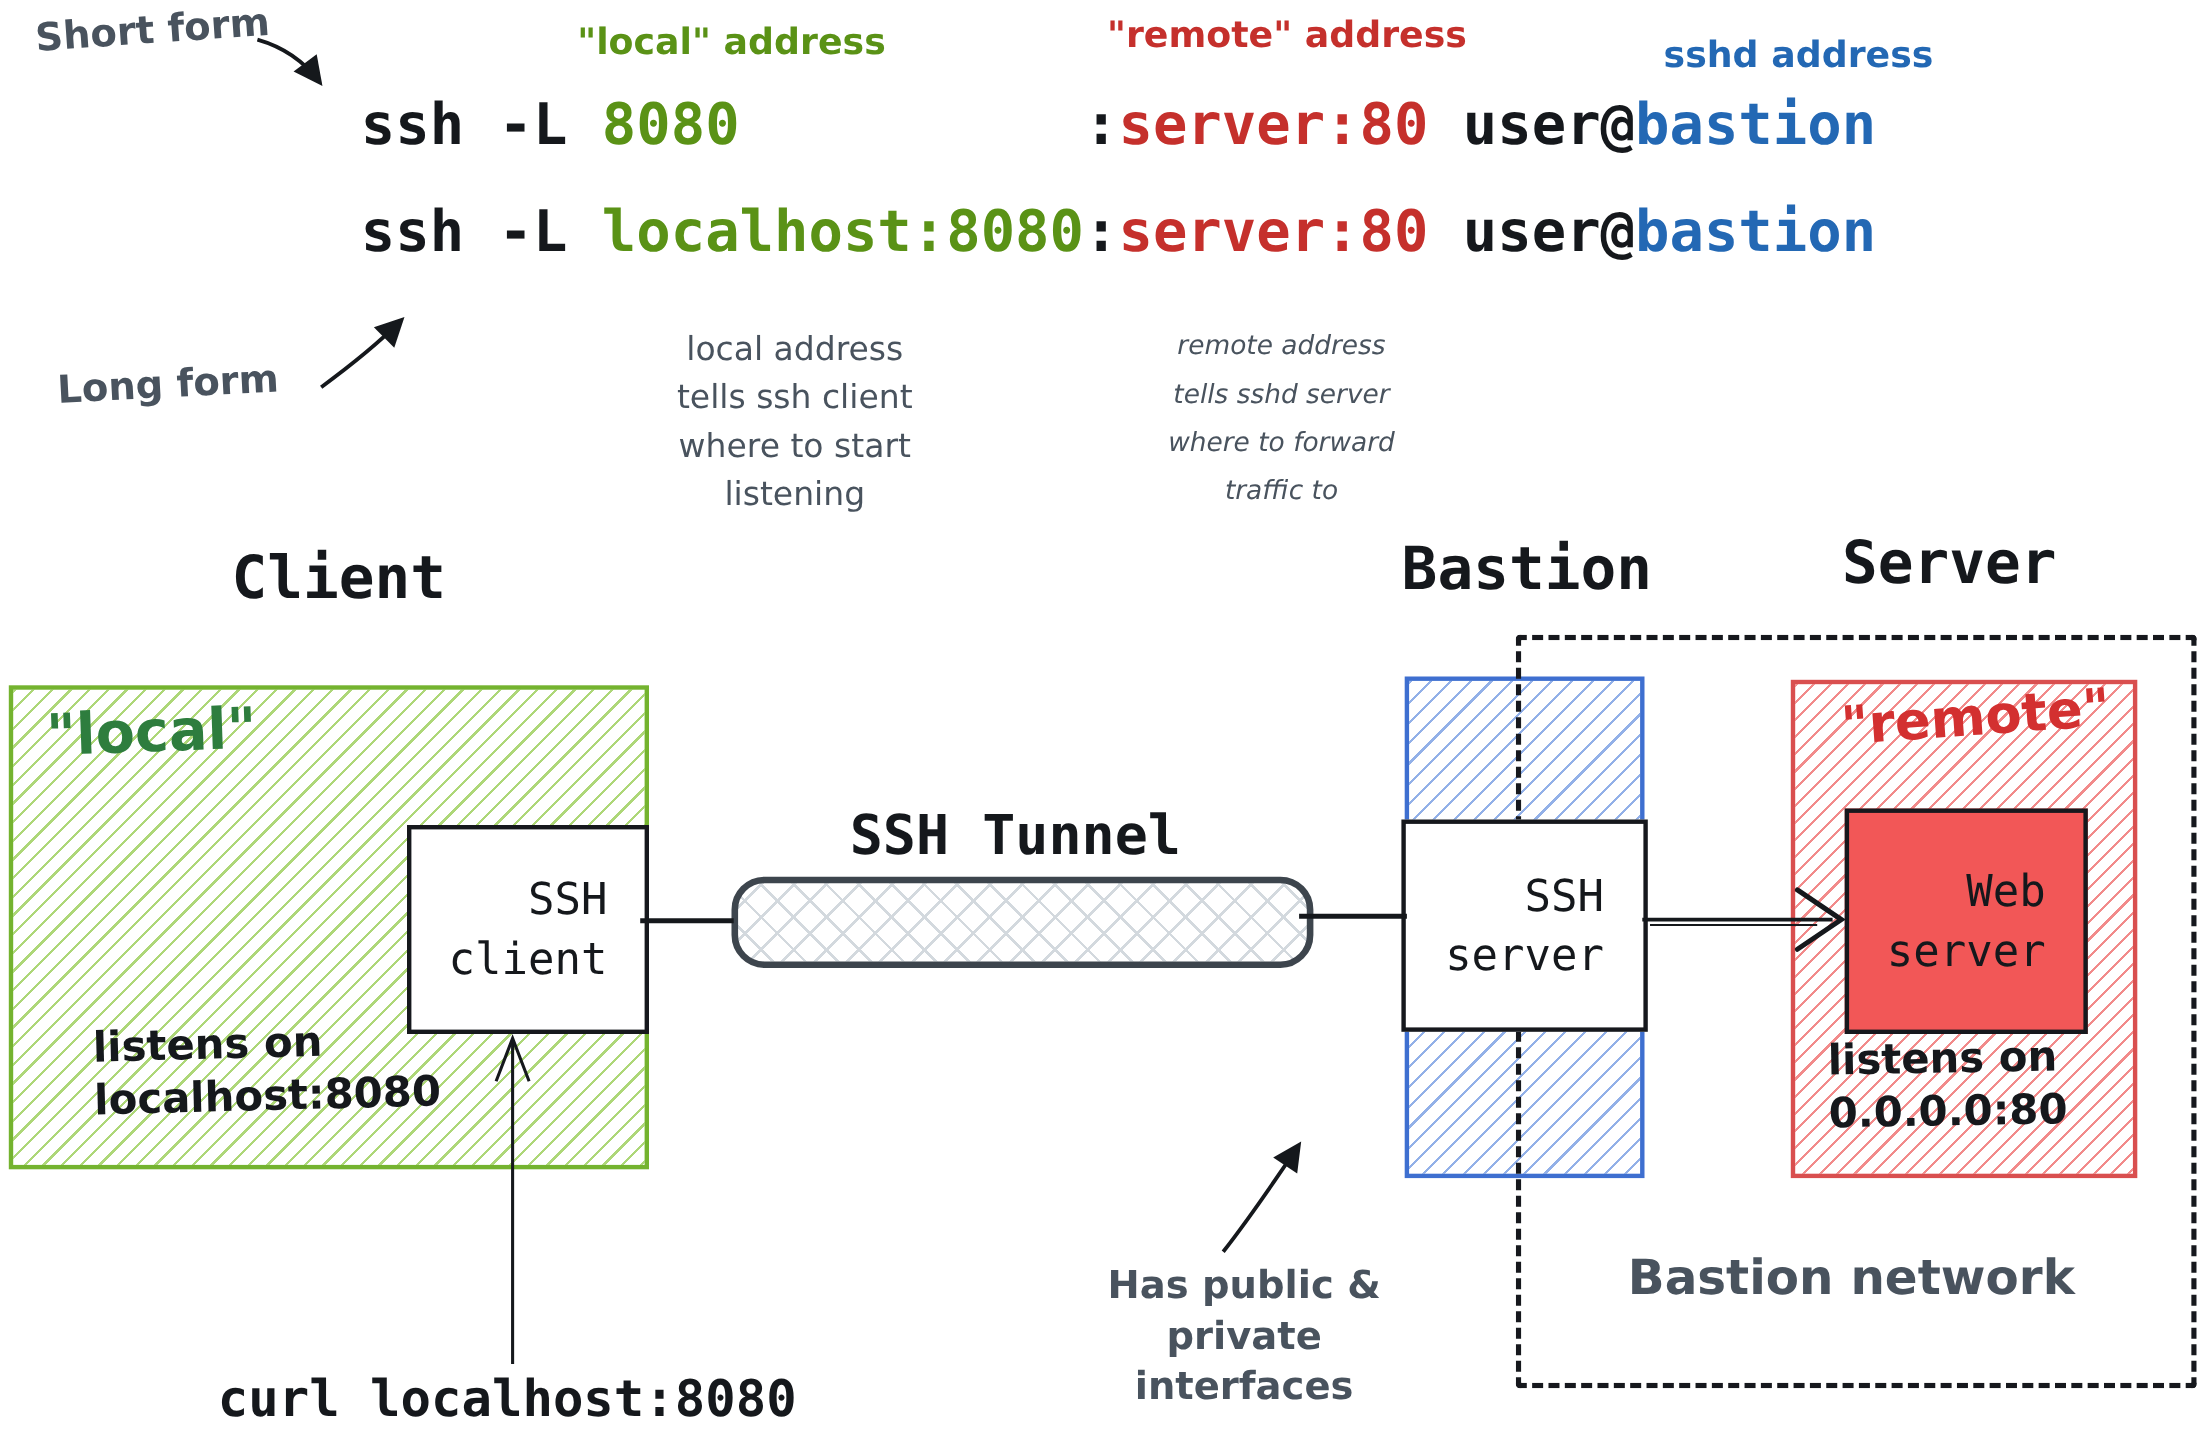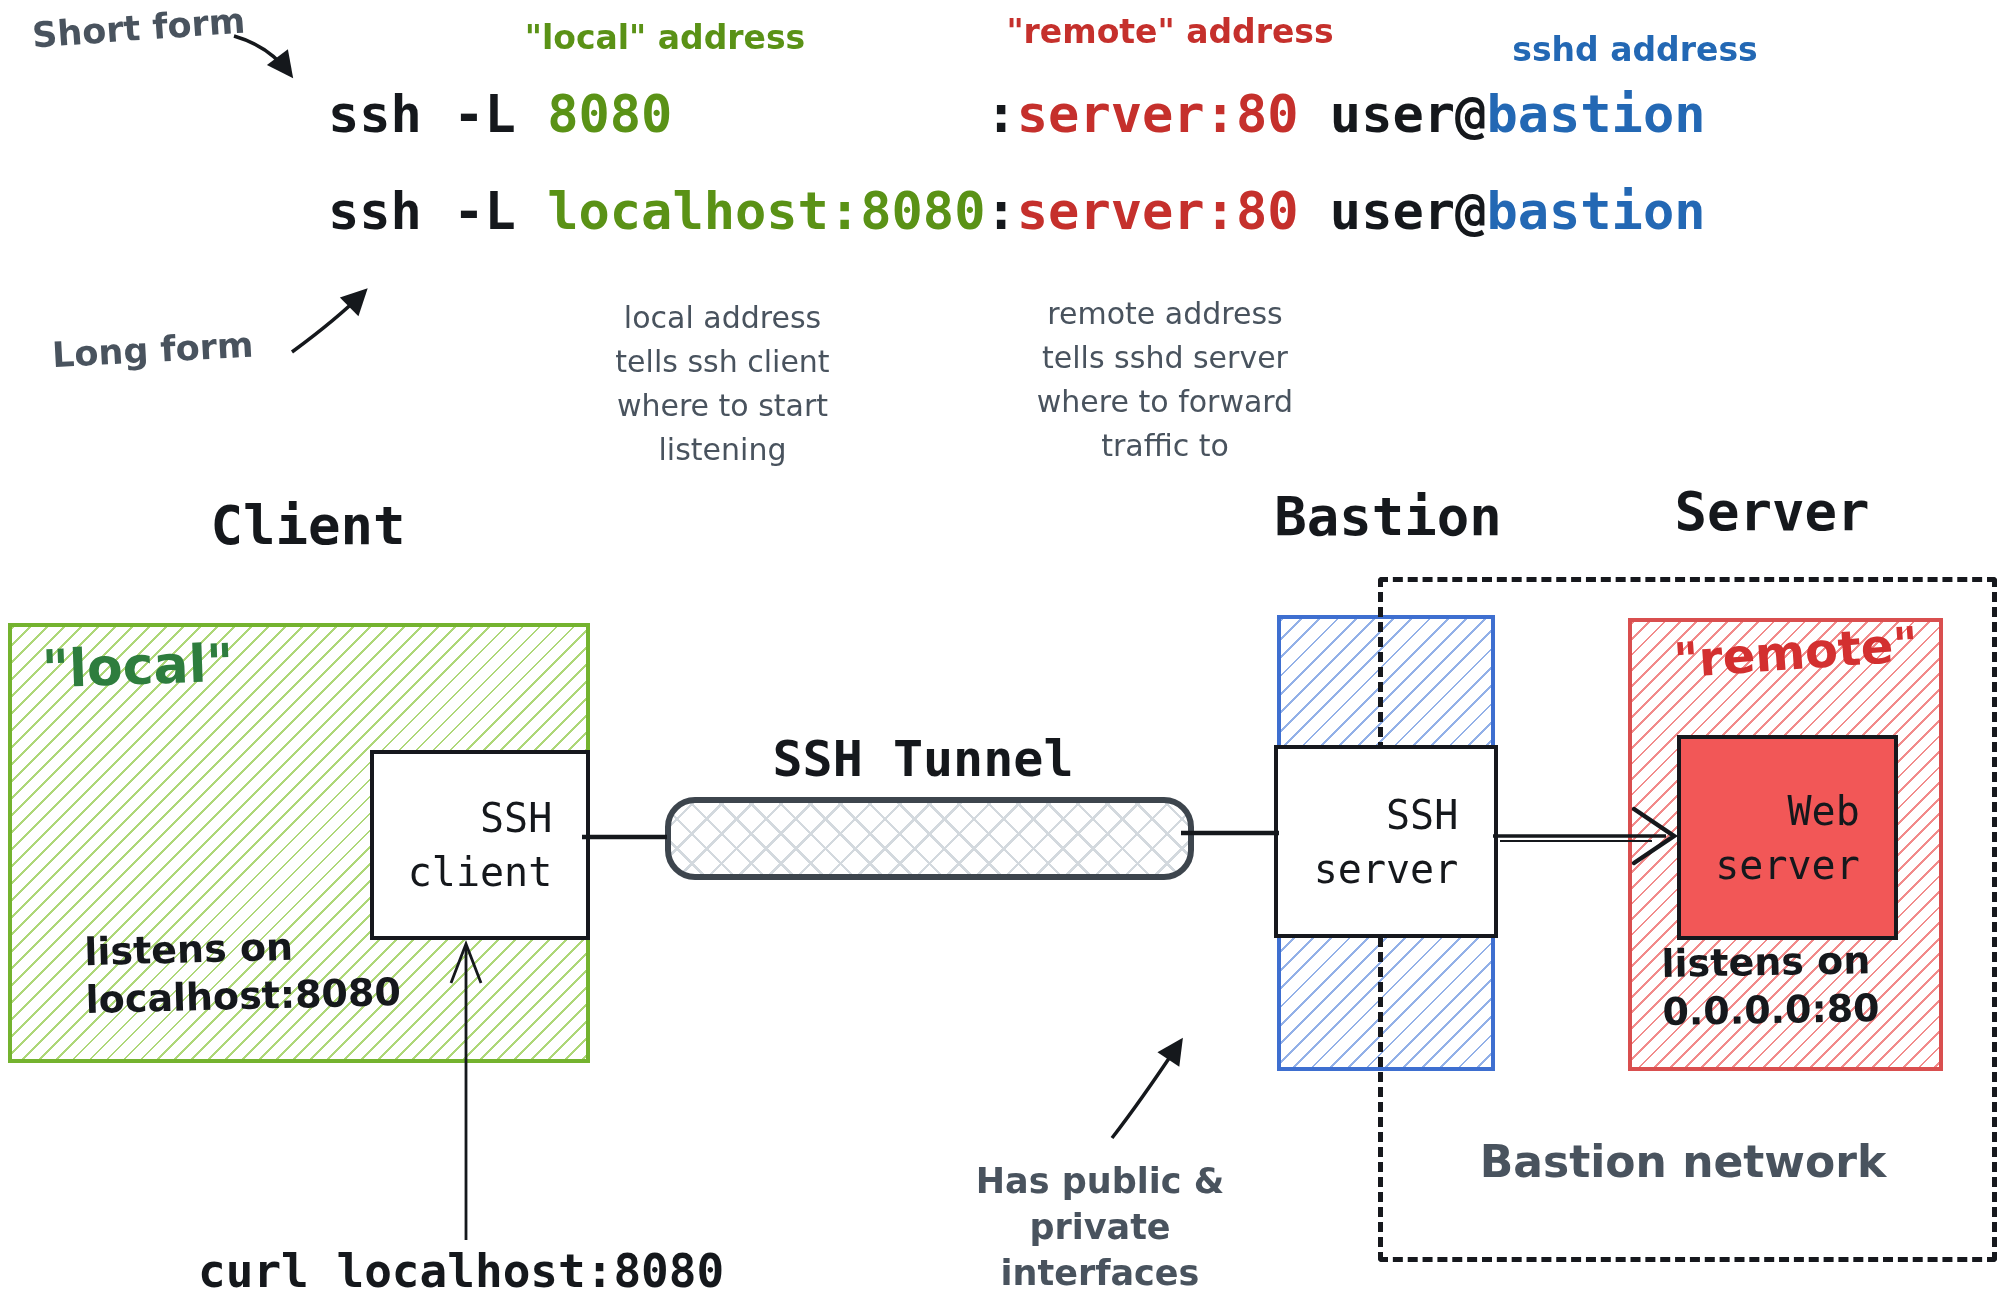--- a/index.html
+++ b/index.html
@@ -15,21 +15,21 @@
 
   
   #short-form{left:32px;top:8px;font-size:35px;font-weight:600;transform:rotate(-4deg);}
   #long-form{left:52px;top:330px;font-size:35px;font-weight:600;transform:rotate(-3deg);}
   #hdr-local{left:490px;top:18px;width:350px;font-size:33px;font-weight:600;color:#5a9216;}
   #hdr-remote{left:995px;top:12px;width:350px;font-size:33px;font-weight:600;color:#c5302c;}
   #hdr-sshd{left:1490px;top:30px;width:290px;font-size:33px;font-weight:600;color:#2368b4;}
   #cmd1{left:328px;top:84px;font-size:52px;font-weight:bold;}
   #cmd2{left:328px;top:181px;font-size:52px;font-weight:bold;}
   #expl-local{left:550px;top:296px;width:345px;font-size:30px;line-height:44px;}
-  #expl-remote{left:985px;top:292px;width:360px;font-size:30px;line-height:44px;}
+  #expl-remote{left:985px;top:292px;width:360px;font-size:24px;line-height:44px;font-style:italic;}
 
   
   .sect-title{font-size:54px;font-weight:bold;width:320px;text-align:center;}
   #title-client{left:148px;top:494px;}
   #title-bastion{left:1228px;top:485px;}
   #title-server{left:1612px;top:480px;}
   #tunnel-title{left:748px;top:701px;width:350px;font-size:50px;font-weight:bold;text-align:center;margin-top:29px;}
 
   
   #green-box{left:8px;top:623px;width:574px;height:432px;border:4px solid #74b32f;
@@ -61,21 +61,21 @@
   
   #local-label{left:42px;top:636px;font-size:52px;font-weight:bold;color:#2e7d3e;
     transform:rotate(-2deg);z-index:4;}
   #remote-label{left:1662px;top:624px;width:268px;font-size:48px;font-weight:bold;color:#d33030;
     transform:rotate(-4deg);text-align:center;z-index:4;}
   #listens-client{left:85px;top:924px;font-size:38px;font-weight:600;line-height:48px;
     transform:rotate(-1.5deg);z-index:4;}
   #listens-web{left:1662px;top:938px;font-size:38px;font-weight:600;line-height:48px;
     transform:rotate(-1deg);z-index:4;}
   #private-label{left:1398px;top:1136px;width:570px;font-size:44px;font-weight:600;z-index:4;}
-  #has-public-label{left:910px;top:1146px;width:380px;font-size:35px;font-weight:600;line-height:46px;z-index:4;margin-top:12px;}
+  #has-public-label{left:941px;top:1146px;width:380px;font-size:35px;font-weight:600;line-height:46px;z-index:4;}
   #curl-label{left:198px;top:1244px;font-size:46px;font-weight:bold;z-index:4;}
 
   #arrow-layer{left:0;top:0;width:2000px;height:1304px;z-index:6;pointer-events:none;}
 </style>
 </head>
 <body>
 
 <div id="canvas">
 
   <div class="abs hand gray" id="short-form">Short form</div>

